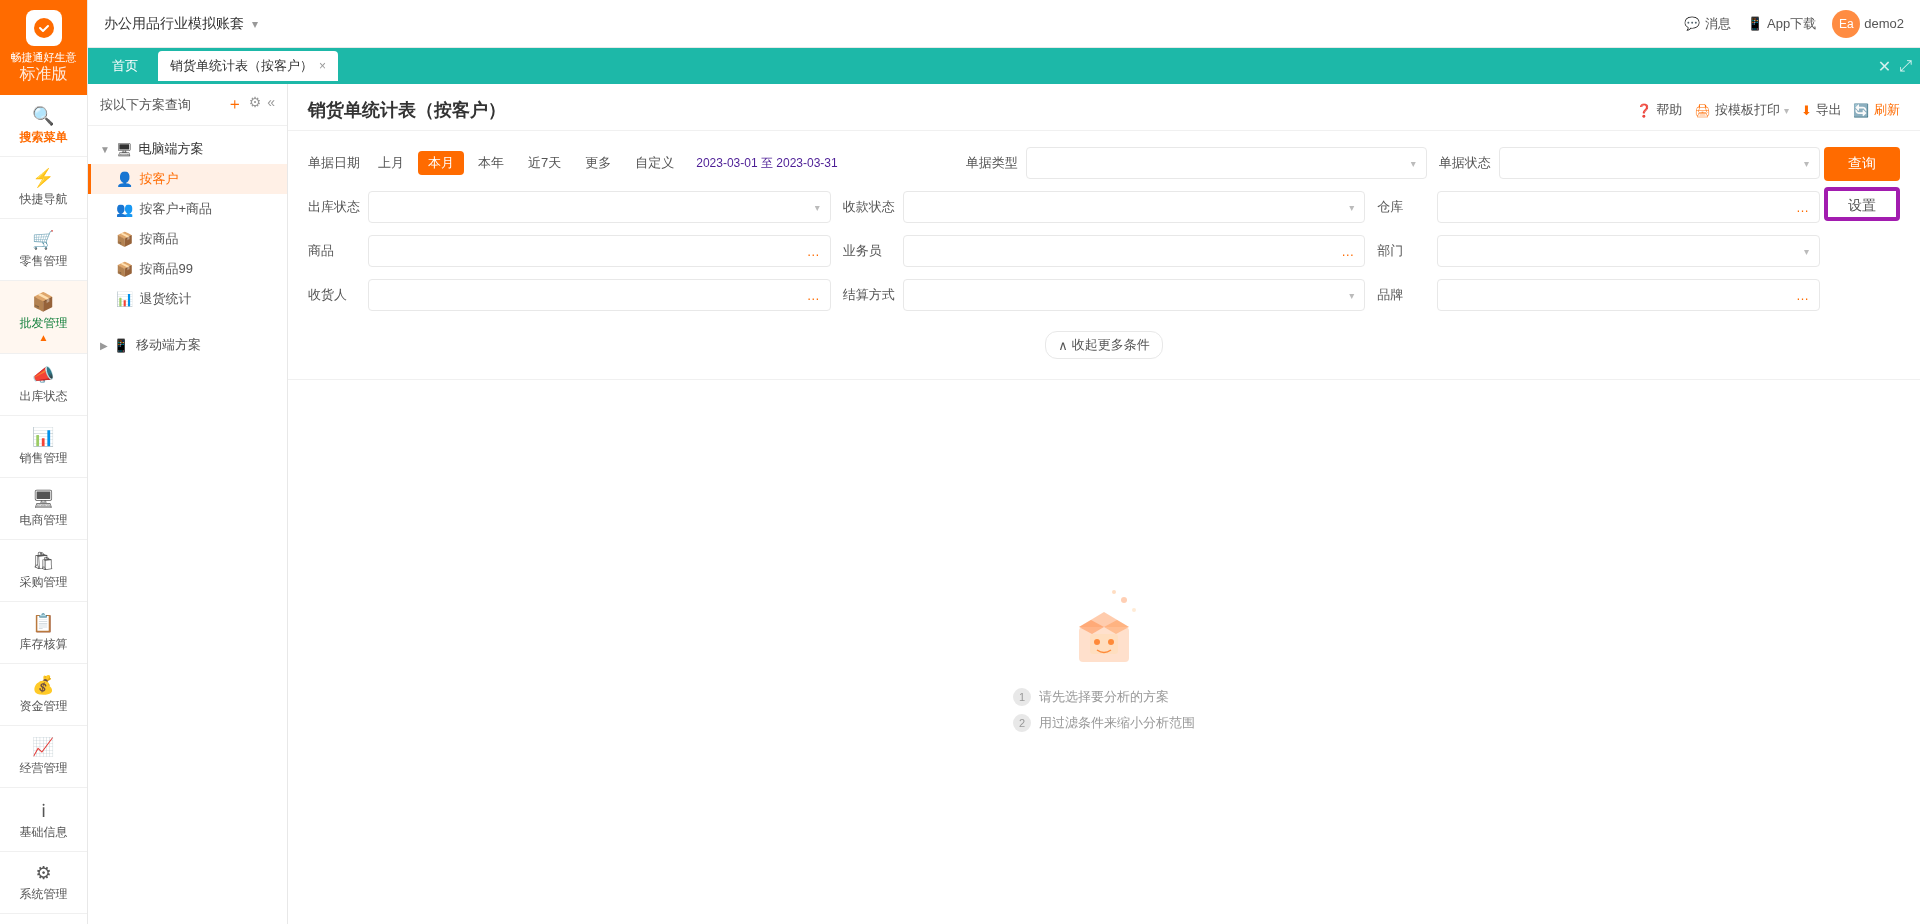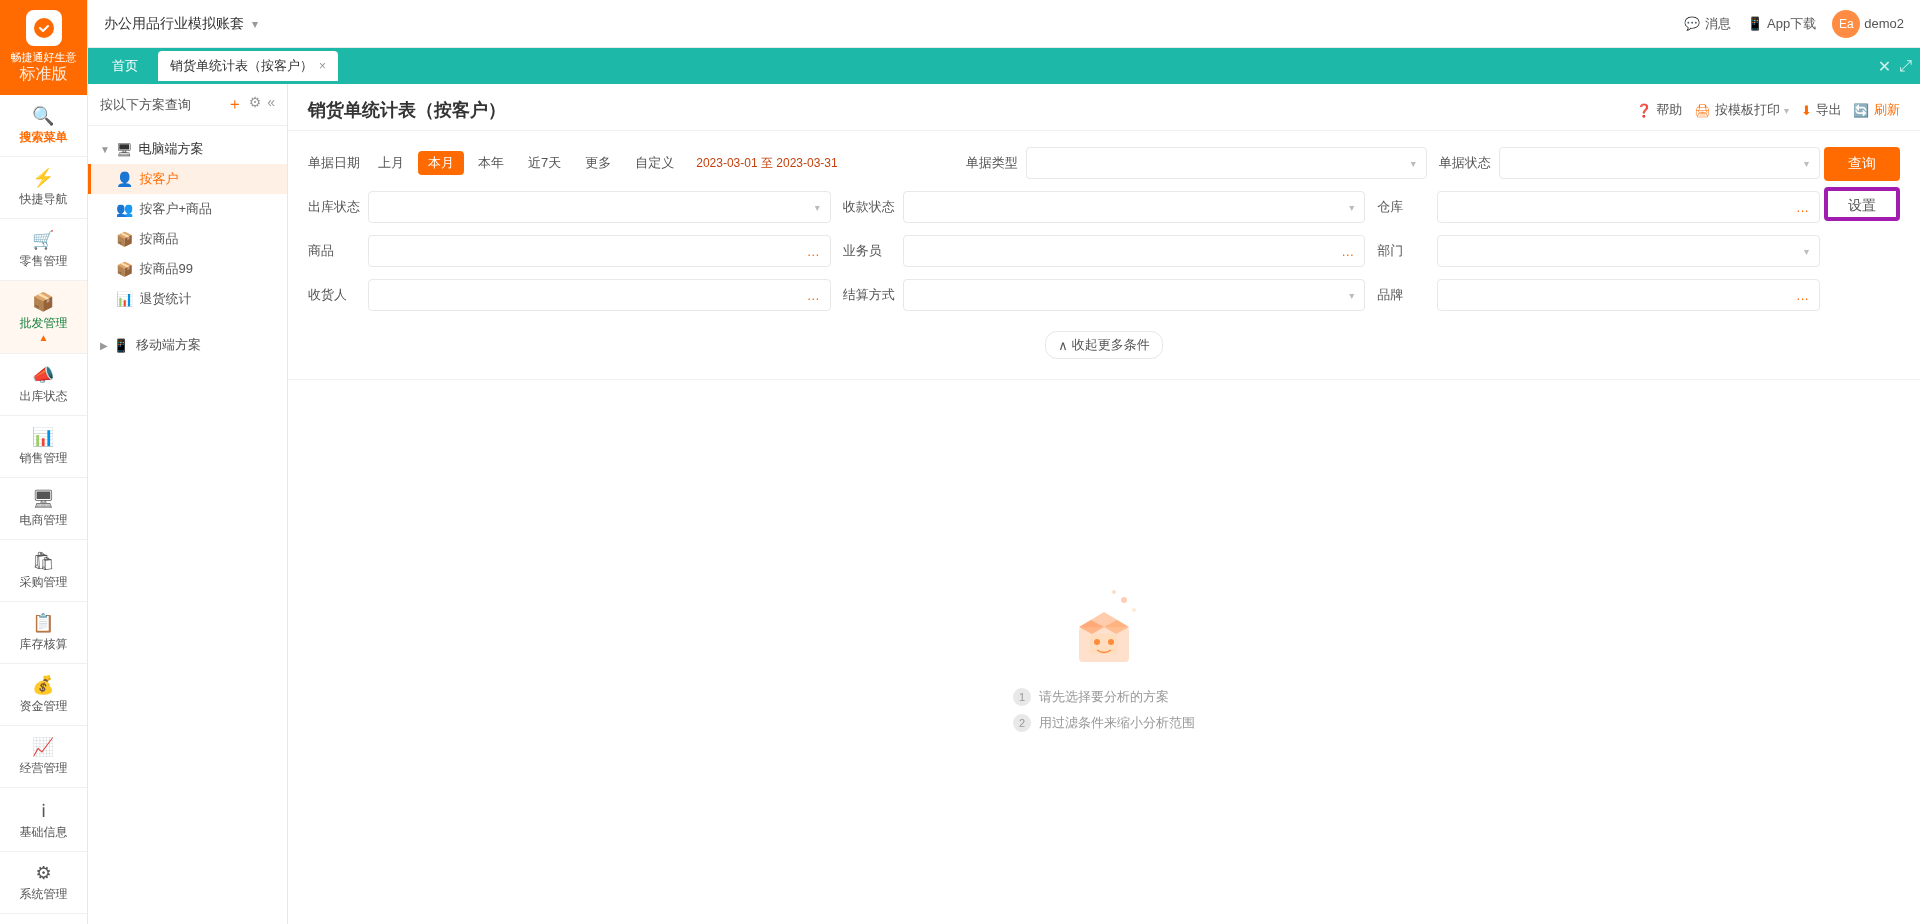--- a/index.html
+++ b/index.html
@@ -214,21 +214,21 @@
       padding: 3px 10px;
       border-radius: 4px;
       font-size: 13px;
       cursor: pointer;
       color: #555;
     }
     .date-tab.active {
       background: #ff6b00;
       color: #fff;
     }
-    .date-range { font-size: 12px; color: #c2410c; margin-left: 4px; }
+    .date-range { font-size: 12px; color: #4c1d95; margin-left: 4px; }
 
     
     .collapse-row {
       display: flex;
       justify-content: center;
       padding: 8px 0 4px 0;
     }
     .collapse-btn {
       display: flex;
       align-items: center;

